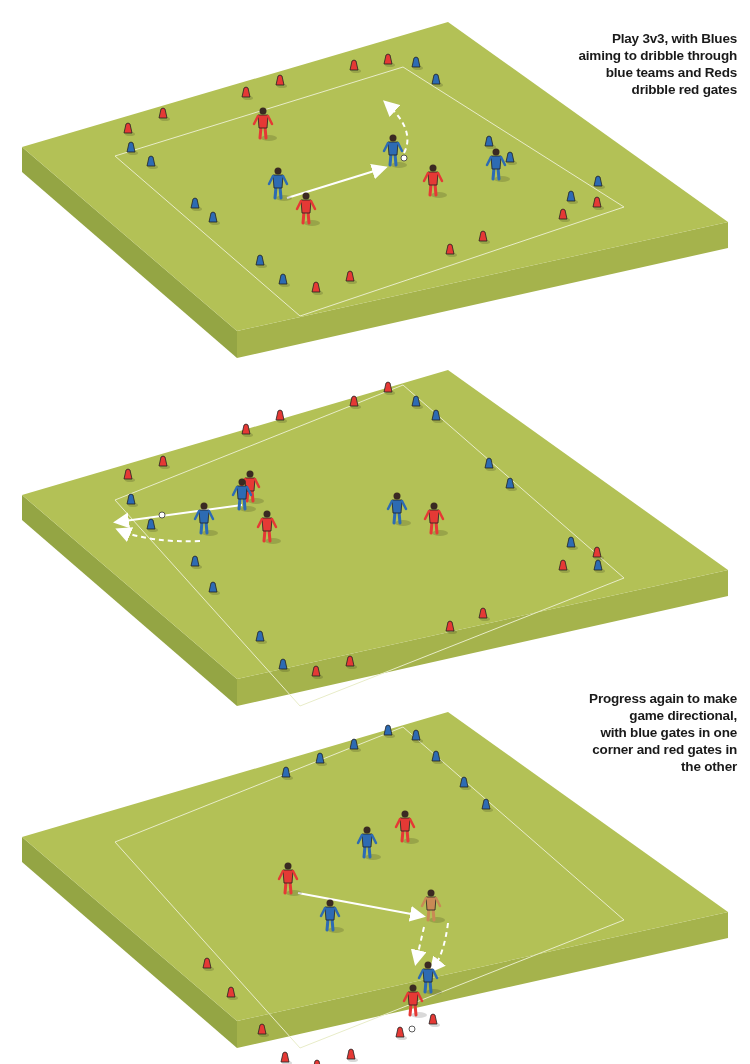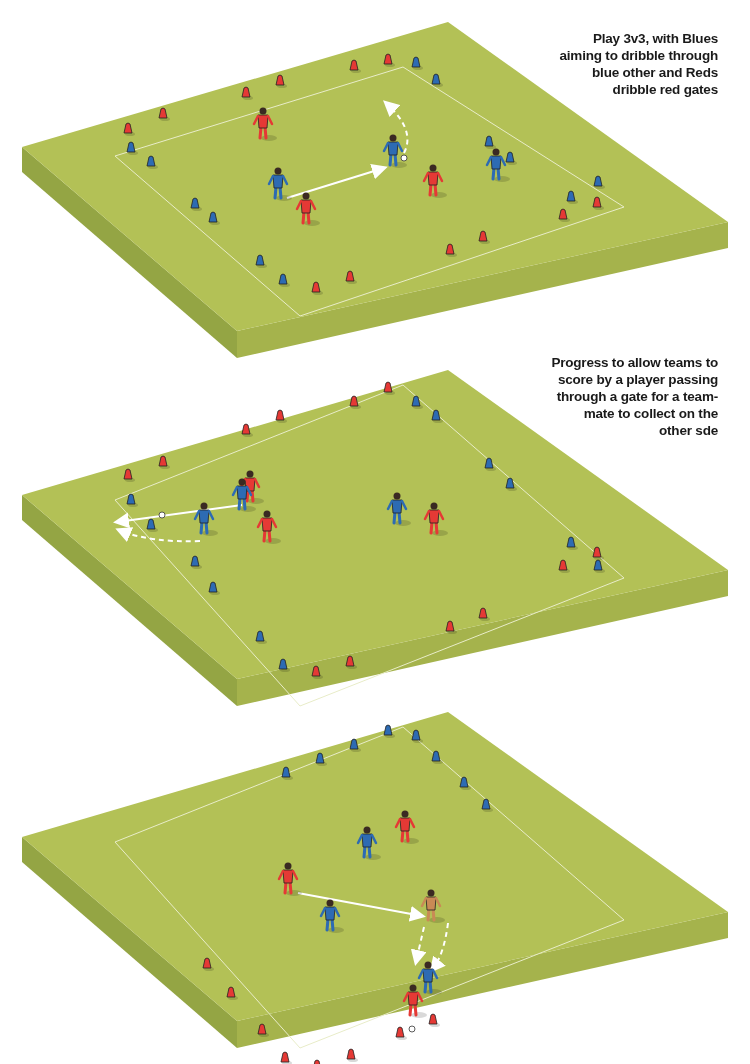--- a/index.html
+++ b/index.html
@@ -1,19 +1,19 @@
 <!DOCTYPE html>
 <html><head>
 <meta charset="utf-8">
 <style>
   html,body{margin:0;padding:0;background:#ffffff;}
   body{width:750px;height:1064px;position:relative;overflow:hidden;font-family:"Liberation Sans",sans-serif;}
   .panel{position:absolute;left:0;width:750px;height:354px;}
   .panel svg{position:absolute;left:0;top:0;}
-  .caption{position:absolute;right:32px;text-align:right;font-family:"Liberation Sans",sans-serif;font-weight:bold;font-size:13.5px;line-height:17px;color:#1a1a1a;letter-spacing:-0.2px;white-space:nowrap;}
+  .caption{position:absolute;right:13px;text-align:right;font-family:"Liberation Sans",sans-serif;font-weight:bold;font-size:13.5px;line-height:17px;color:#1a1a1a;letter-spacing:-0.2px;white-space:nowrap;}
   .caption span{display:block;}
 </style>
 </head>
 <body>
 
 <div id="panels">
     <div class="panel" style="top: 0px;">
       <svg width="750" height="380" viewBox="0 0 750 380">
         <g>
           <polygon points="22,147 237,331 237,358 22,172" fill="#94a544"></polygon>
@@ -176,21 +176,21 @@
           <path d="M 491 156 L 501 156 L 500 169 L 492 169 Z" fill="#2d6bb3" stroke="#222" stroke-width="0.8"></path>
           <line x1="491" y1="157" x2="487" y2="165" stroke="#2d6bb3" stroke-width="2.5" stroke-linecap="round"></line>
           <line x1="501" y1="157" x2="505" y2="165" stroke="#2d6bb3" stroke-width="2.5" stroke-linecap="round"></line>
           <circle cx="496" cy="152" r="3.5" fill="#3a2a22"></circle>
         </g>
         <circle cx="404" cy="158" r="3" fill="#ffffff" stroke="#333" stroke-width="0.8"></circle>
       </svg>
       <div class="caption" style="top: 30px;">
         <span>Play 3v3, with Blues</span>
         <span>aiming to dribble through</span>
-        <span>blue other and Reds</span>
+        <span>blue teams and Reds</span>
         <span>dribble red gates</span>
       </div>
     </div>
     <div class="panel" style="top: 348px;">
       <svg width="750" height="380" viewBox="0 0 750 380">
         <g>
           <polygon points="22,147 237,331 237,358 22,172" fill="#94a544"></polygon>
           <polygon points="237,331 728,222 728,248 237,358" fill="#a5b34c"></polygon>
           <polygon points="22,147 448,22 728,222 237,331" fill="#b3c156"></polygon>
         </g>
@@ -347,27 +347,20 @@
           <ellipse cx="440" cy="185" rx="8" ry="3" fill="rgba(0,0,0,0.15)"></ellipse>
           <line x1="432" y1="174" x2="431" y2="185" stroke="#e53935" stroke-width="3" stroke-linecap="round"></line>
           <line x1="436" y1="174" x2="437" y2="185" stroke="#e53935" stroke-width="3" stroke-linecap="round"></line>
           <path d="M 429 162 L 439 162 L 438 175 L 430 175 Z" fill="#e53935" stroke="#222" stroke-width="0.8"></path>
           <line x1="429" y1="163" x2="425" y2="171" stroke="#e53935" stroke-width="2.5" stroke-linecap="round"></line>
           <line x1="439" y1="163" x2="443" y2="171" stroke="#e53935" stroke-width="2.5" stroke-linecap="round"></line>
           <circle cx="434" cy="158" r="3.5" fill="#3a2a22"></circle>
         </g>
         <circle cx="162" cy="167" r="3" fill="#ffffff" stroke="#333" stroke-width="0.8"></circle>
       </svg>
-      <div class="caption" style="top: 6px;">
-        <span>Progress to allow teams to</span>
-        <span>score by a player passing</span>
-        <span>through a gate for a team-</span>
-        <span>mate to collect on the</span>
-        <span>other sde</span>
-      </div>
     </div>
     <div class="panel" style="top: 690px;">
       <svg width="750" height="380" viewBox="0 0 750 380">
         <g>
           <polygon points="22,147 237,331 237,358 22,172" fill="#94a544"></polygon>
           <polygon points="237,331 728,222 728,248 237,358" fill="#a5b34c"></polygon>
           <polygon points="22,147 448,22 728,222 237,331" fill="#b3c156"></polygon>
         </g>
         <path d="M 115 152 L 403 37 L 624 230 L 300 358 Z" fill="none" stroke="#e8ecc8" stroke-width="1"></path>
         <defs>
@@ -500,14 +493,21 @@
           <ellipse cx="419" cy="325" rx="8" ry="3" fill="rgba(0,0,0,0.15)"></ellipse>
           <line x1="411" y1="314" x2="410" y2="325" stroke="#e53935" stroke-width="3" stroke-linecap="round"></line>
           <line x1="415" y1="314" x2="416" y2="325" stroke="#e53935" stroke-width="3" stroke-linecap="round"></line>
           <path d="M 408 302 L 418 302 L 417 315 L 409 315 Z" fill="#e53935" stroke="#222" stroke-width="0.8"></path>
           <line x1="408" y1="303" x2="404" y2="311" stroke="#e53935" stroke-width="2.5" stroke-linecap="round"></line>
           <line x1="418" y1="303" x2="422" y2="311" stroke="#e53935" stroke-width="2.5" stroke-linecap="round"></line>
           <circle cx="413" cy="298" r="3.5" fill="#3a2a22"></circle>
         </g>
         <circle cx="412" cy="339" r="3" fill="#ffffff" stroke="#333" stroke-width="0.8"></circle>
       </svg>
+      <div class="caption" style="top: 0px;">
+        <span>Progress again to make</span>
+        <span>game directional,</span>
+        <span>with blue gates in one</span>
+        <span>corner and red gates in</span>
+        <span>the other</span>
+      </div>
     </div>
   </div>
 
 </body></html>

